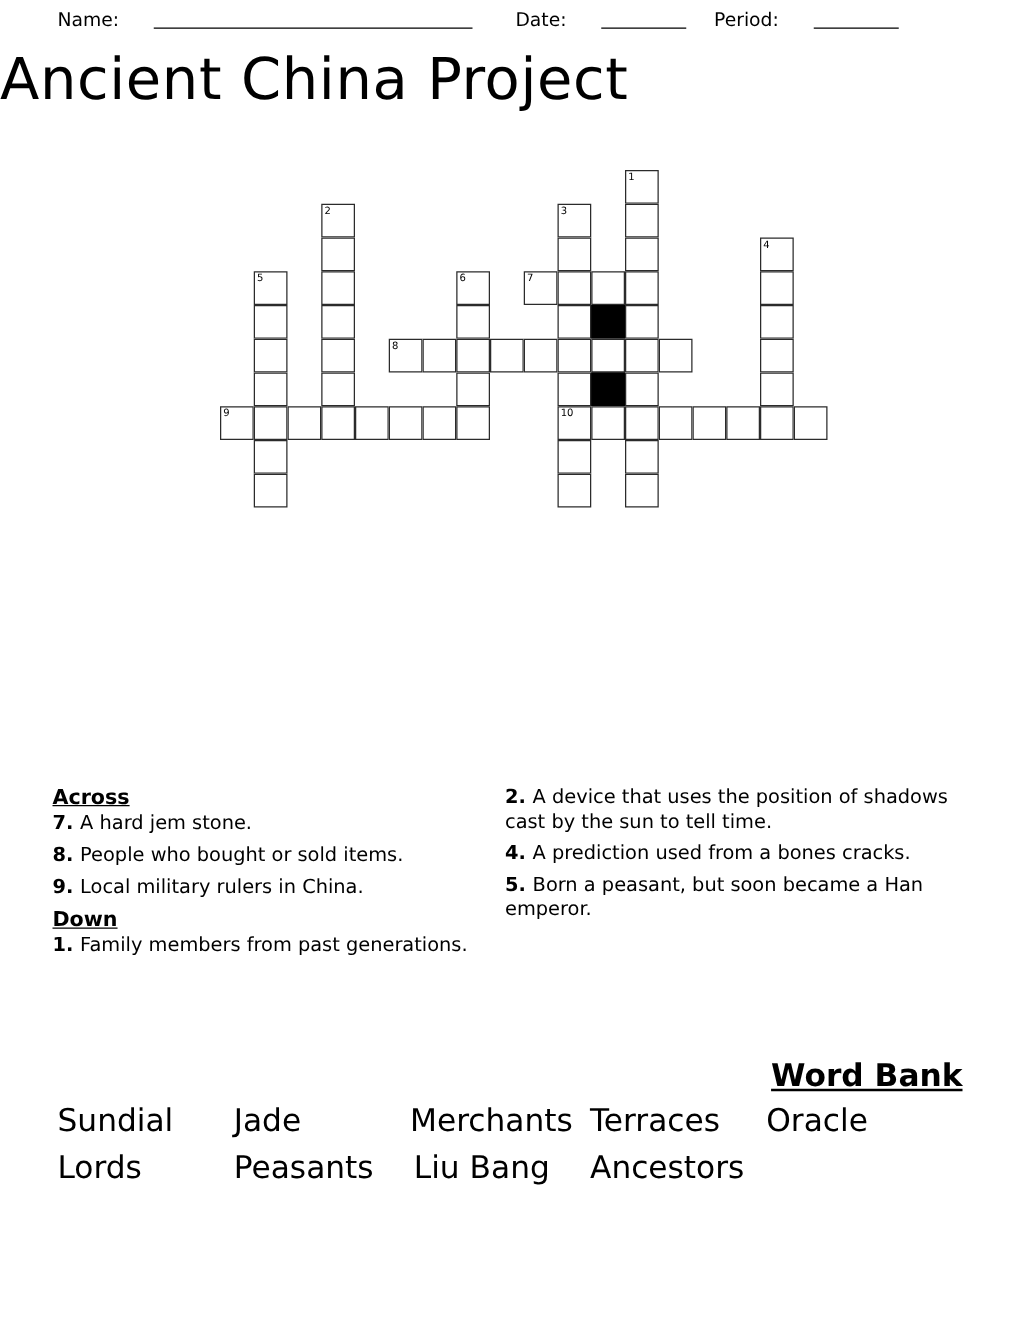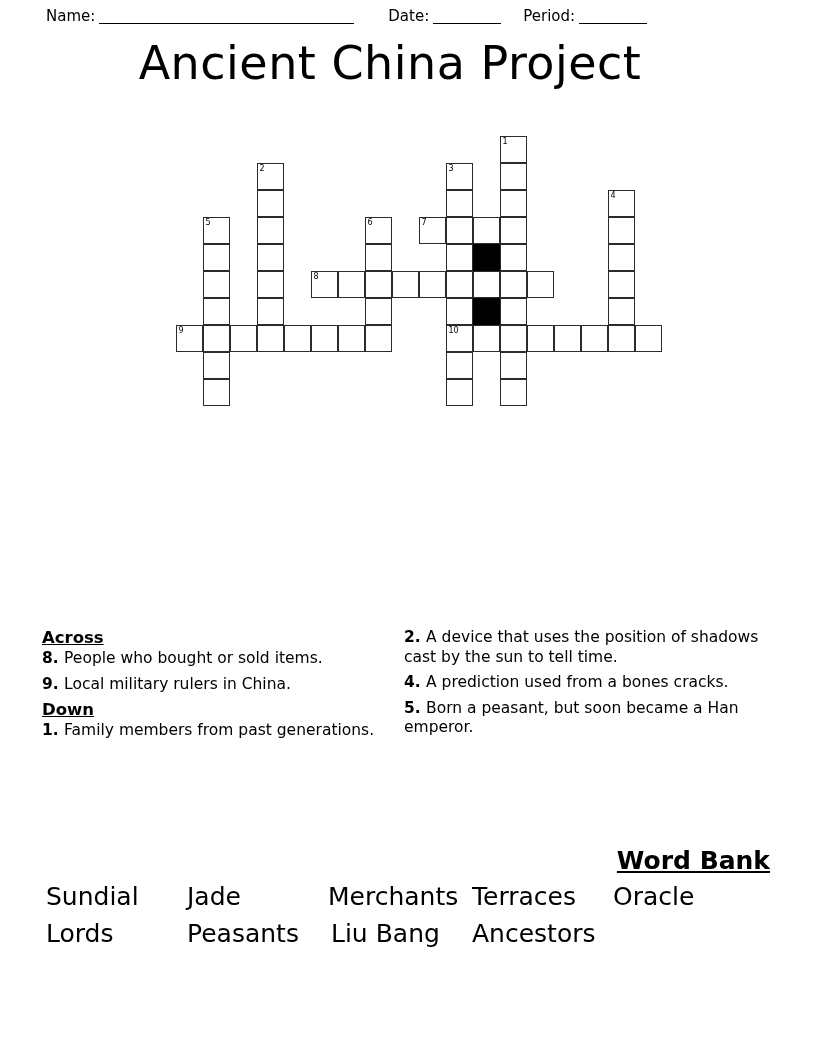--- a/index.html
+++ b/index.html
@@ -10,37 +10,36 @@
     color:#000;
     position:relative;
     overflow:hidden;
   }
   
   #header-line{
     position:absolute;left:0;top:0;width:816px;height:24px;
     display:flex;align-items:flex-end;
     font-size:15px;
   }
-  .hdr-field{display:flex;align-items:flex-end;white-space:nowrap;}
+  .hdr-field{display:flex;align-items:flex-start;white-space:nowrap;gap:24px;}
   .hdr-label{font-size:15px;line-height:16px;}
   .hdr-rule{
     display:inline-block;border-bottom:1.5px solid #000;
     margin-left:4px;height:14px;
   }
   #name-field{margin-left:46px;}
   #name-rule{width:255px;}
   #date-field{margin-left:34px;}
   #date-rule{width:68px;}
   #period-field{margin-left:22px;}
   #period-rule{width:68px;}
 
   
   #page-title{
-    position:absolute;left:14px;top:36px;width:752px;
-    text-align:center;
+    position:absolute;left:0;top:36px;width:752px;
     font-size:46px;
     font-weight:400;
     letter-spacing:0.5px;
     font-family:"DejaVu Sans", sans-serif;
   }
 
   
   #crossword{
     position:absolute;left:176px;top:136px;
     width:470px;height:260px;
@@ -214,20 +213,21 @@
     <div class="cell" style="left: 27px; top: 243px;"></div>
     <div class="cell" style="left: 270px; top: 243px;"></div>
     <div class="cell" style="left: 324px; top: 243px;"></div>
   </div>
 
 <div id="clues">
   <div class="clue-cols">
     <div class="clue-col left">
       <div class="clue-heading">Across</div>
       <div id="across-list">
+          <div class="clue"><span class="num">7. </span><span>A hard jem stone.</span></div>
           <div class="clue"><span class="num">8. </span><span>People who bought or sold items.</span></div>
           <div class="clue"><span class="num">9. </span><span>Local military rulers in China.</span></div>
         </div>
       <div class="clue-heading">Down</div>
       <div id="down-left-list">
           <div class="clue"><span class="num">1. </span><span>Family members from past generations.</span></div>
         </div>
     </div>
     <div class="clue-col right">
       <div id="down-right-list">

